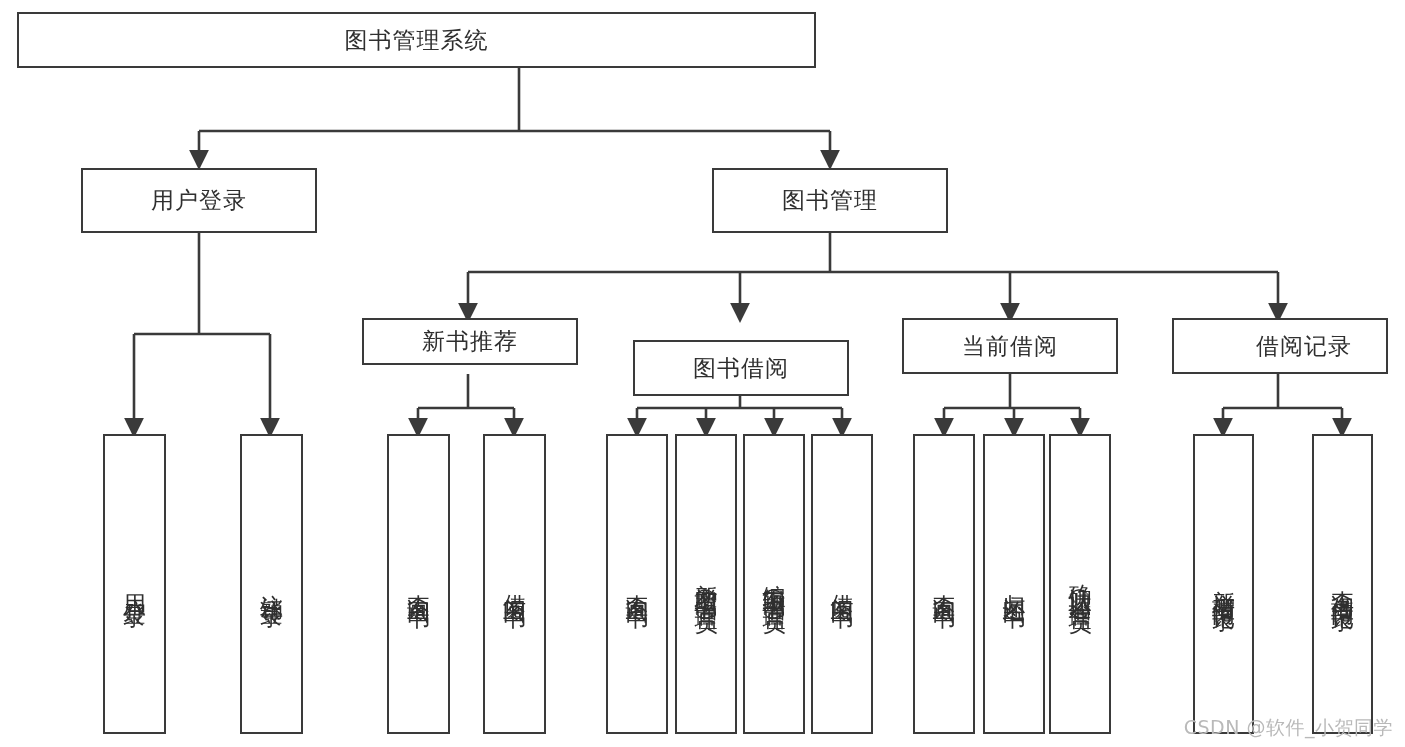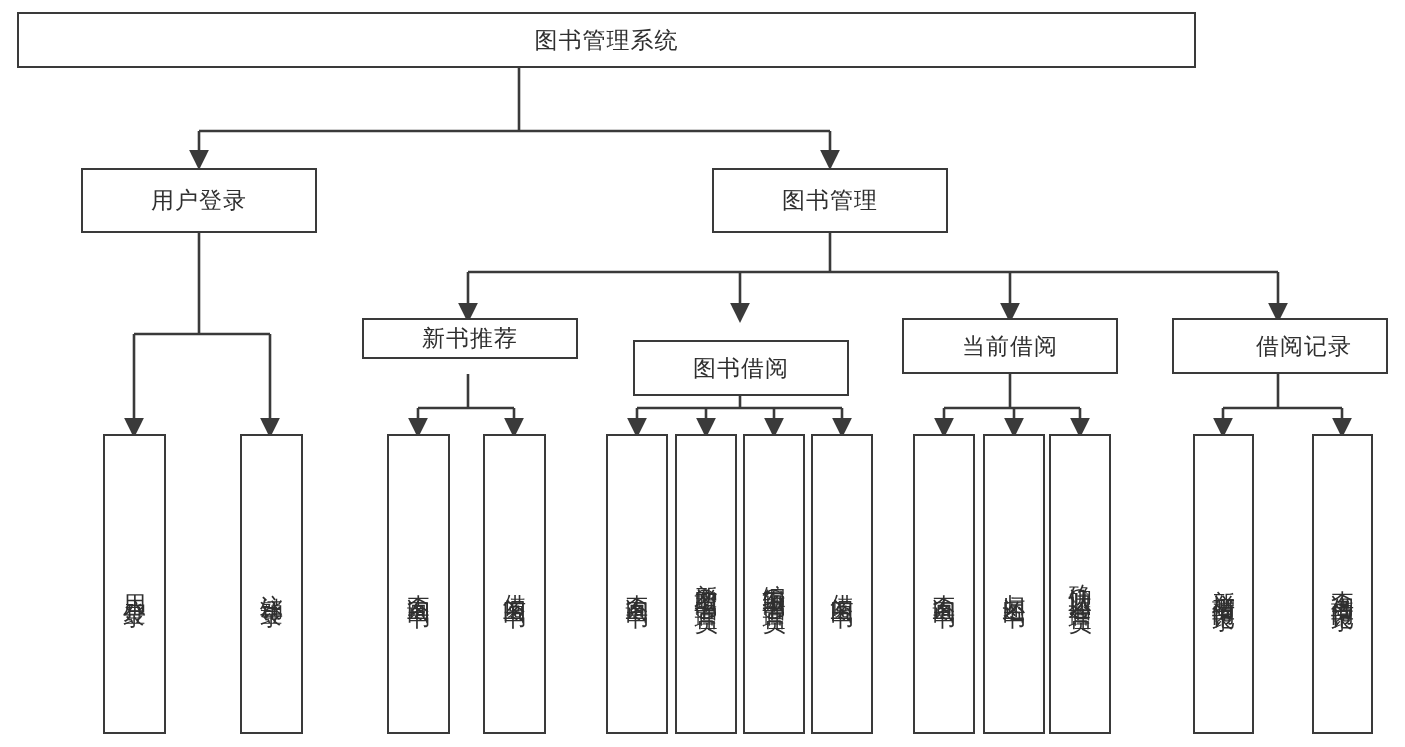--- a/index.html
+++ b/index.html
@@ -112,33 +112,33 @@
       <path d="M1014,408 L1014,428" marker-end="url(#arrow)"></path>
       <path d="M1080,408 L1080,428" marker-end="url(#arrow)"></path>
 
       <path d="M1278,374 L1278,408"></path>
       <path d="M1223,408 L1342,408"></path>
       <path d="M1223,408 L1223,428" marker-end="url(#arrow)"></path>
       <path d="M1342,408 L1342,428" marker-end="url(#arrow)"></path>
     </g>
   </svg>
 
-  <div class="node h" style="left:17px; top:12px; width:1179px; height:56px;">
+  <div class="node h" style="left:17px; top:12px; width:799px; height:56px;">
     <span class="node-label">图书管理系统</span>
   </div>
 
   <div class="node h" style="left:81px; top:168px; width:236px; height:65px;">
     <span class="node-label">用户登录</span>
   </div>
 
   <div class="node h" style="left:712px; top:168px; width:236px; height:65px;">
     <span class="node-label">图书管理</span>
   </div>
 
-  <div class="node h" style="left:362px; top:318px; width:216px; height:41px;text-align:center;">
+  <div class="node h" style="left:362px; top:318px; width:216px; height:47px;text-align:center;">
     <span class="node-label">新书推荐</span>
   </div>
 
   <div class="node h" style="left:633px; top:318px; width:216px; height:56px;margin-top:22px;">
     <span class="node-label">图书借阅</span>
   </div>
 
   <div class="node h" style="left:902px; top:318px; width:216px; height:56px;font-family:Liberation Serif, serif;">
     <span class="node-label">当前借阅</span>
   </div>
@@ -192,14 +192,15 @@
   </div>
 
   <div class="node v" style="left:1193px; top:434px; width:61px; height:300px;">
     <span class="vtext">新增借阅记录</span>
   </div>
 
   <div class="node v" style="left:1312px; top:434px; width:61px; height:300px;">
     <span class="vtext">查询借阅记录</span>
   </div>
 
+  <div id="watermark">CSDN @软件_小贺同学</div>
 
 </div>
 
 </body></html>

